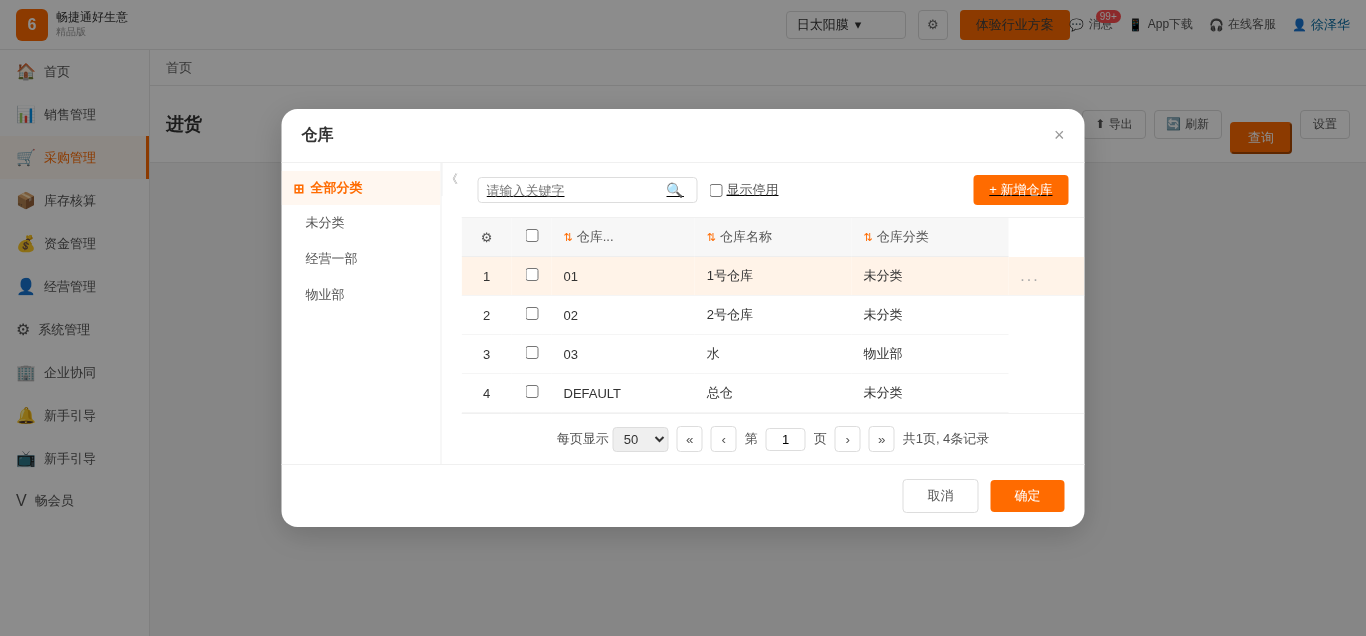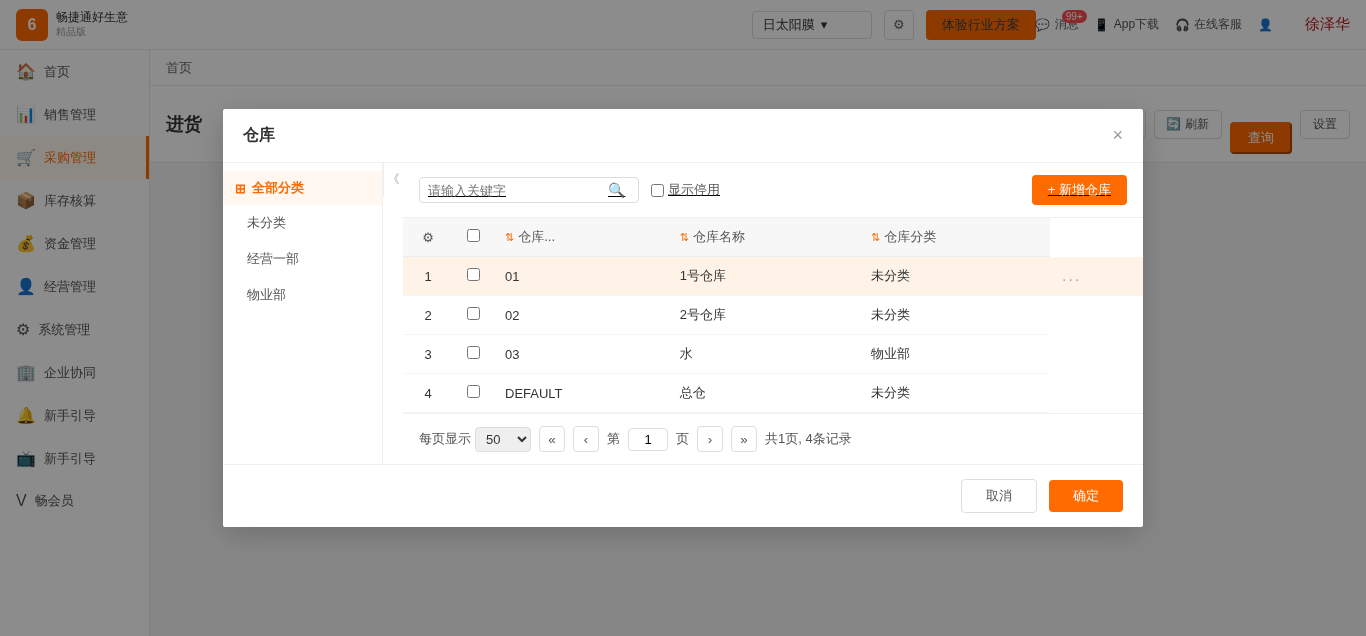--- a/index.html
+++ b/index.html
@@ -43,21 +43,21 @@
       display: flex; align-items: center; justify-content: center; cursor: pointer; color: #666;
     }
     .trial-btn {
       background: #ff6b00; color: #404040; border: none; border-radius: 4px;
       padding: 6px 16px; cursor: pointer; font-size: 13px;
     }
     .header-right { display: flex; align-items: center; gap: 16px; }
     .notif-area { position: relative; display: flex; align-items: center; gap: 4px; cursor: pointer; color: #555; font-size: 12px; }
     .badge { background: #ff4d4f; color: #fff; border-radius: 10px; font-size: 10px; padding: 1px 4px; position: absolute; top: -6px; right: -8px; }
     .header-action { display: flex; align-items: center; gap: 4px; font-size: 12px; color: #555; cursor: pointer; }
-    .user-name { font-size: 15px; color: #b91c1c; cursor: pointer; margin-left: 28px; }
+    .user-name { font-size: 13px; color: #0369a1; cursor: pointer; }
 
     
     .layout { display: flex; height: calc(636px - 50px); }
     .sidebar {
       width: 150px; background: #fff; border-right: 1px solid #e8e8e8;
       display: flex; flex-direction: column; overflow-y: auto;
     }
     .sidebar-item {
       display: flex; align-items: center; gap: 8px;
       padding: 12px 16px; cursor: pointer; color: #555; font-size: 13px;
@@ -86,21 +86,21 @@
 
     
     .overlay {
       position: fixed; top: 0; left: 0; right: 0; bottom: 0;
       background: rgba(0,0,0,0.45); z-index: 100;
     }
 
     
     .modal {
       position: fixed; top: 50%; left: 50%; transform: translate(-50%, -50%);
-      background: #fff; border-radius: 2px; width: 920px; max-height: 580px;
+      background: #fff; border-radius: 16px; width: 803px; max-height: 580px;
       z-index: 101; box-shadow: 0 8px 32px rgba(0,0,0,0.18);
       display: flex; flex-direction: column;
     }
     .modal-header {
       display: flex; align-items: center; justify-content: space-between;
       padding: 16px 20px; border-bottom: 1px solid #f0f0f0;
     }
     .modal-title { font-size: 16px; font-weight: bold; color: #333; }
     .modal-close { cursor: pointer; color: #999; font-size: 18px; }
     .modal-body { display: flex; flex: 1; overflow: hidden; }
@@ -160,21 +160,21 @@
     }
     tr.selected { background: #fff3e8; }
     .col-num { width: 50px; text-align: center; }
     .col-gear { width: 50px; text-align: center; }
     .col-check { width: 40px; text-align: center; }
     th .sort-icon { color: #ff6b00; margin-right: 4px; font-size: 11px; }
     .row-ellipsis { color: #aaa; font-size: 16px; letter-spacing: 2px; }
 
     
     .pagination {
-      display: flex; align-items: center; 
+      display: flex; align-items: center; justify-content: center;
       padding: 12px 16px; border-top: 1px solid #f0f0f0; gap: 8px; font-size: 13px; color: #555;
     }
     .page-per { display: flex; align-items: center; gap: 4px; }
     .page-select {
       border: 1px solid #ddd; border-radius: 4px; padding: 3px 6px;
       font-size: 13px; color: #333; outline: none;
     }
     .page-nav-btn {
       width: 26px; height: 26px; border: 1px solid #ddd; border-radius: 4px;
       background: #fff; cursor: pointer; display: flex; align-items: center; justify-content: center;

